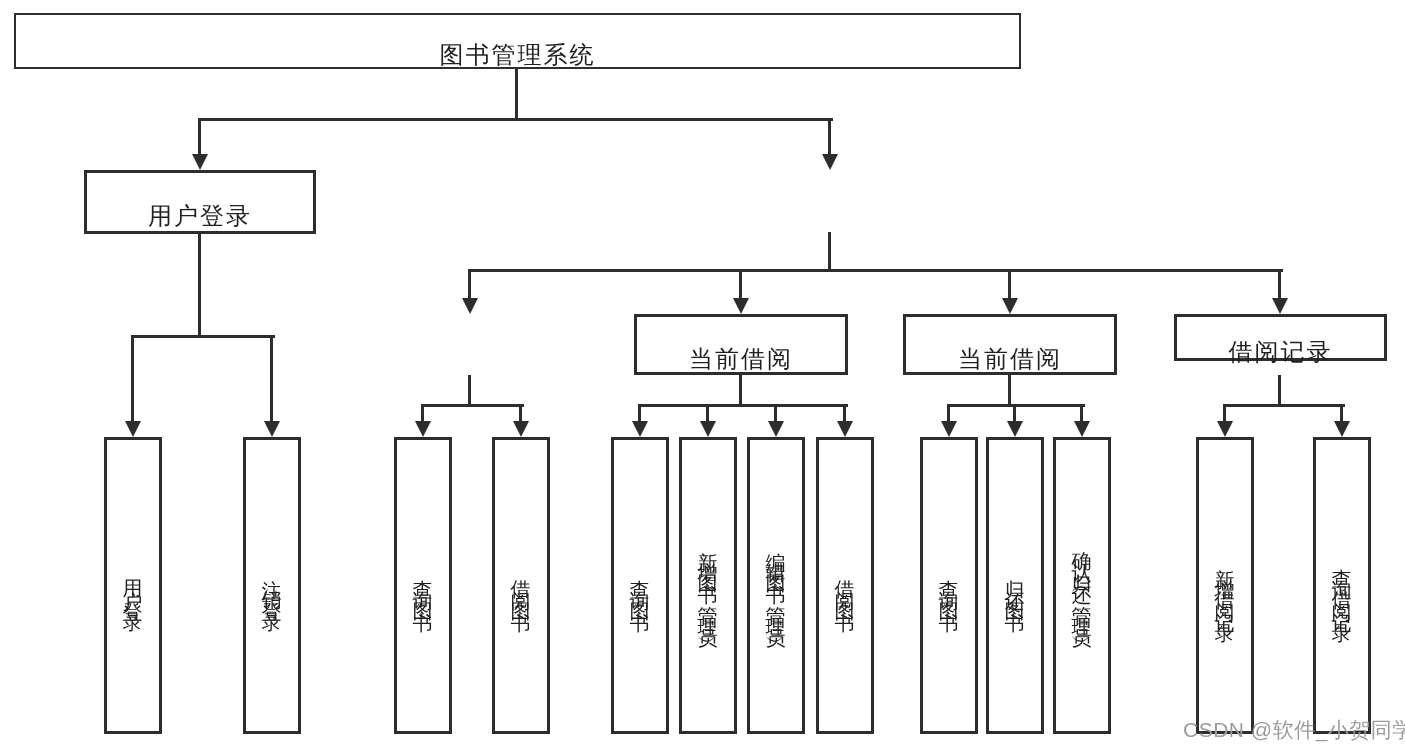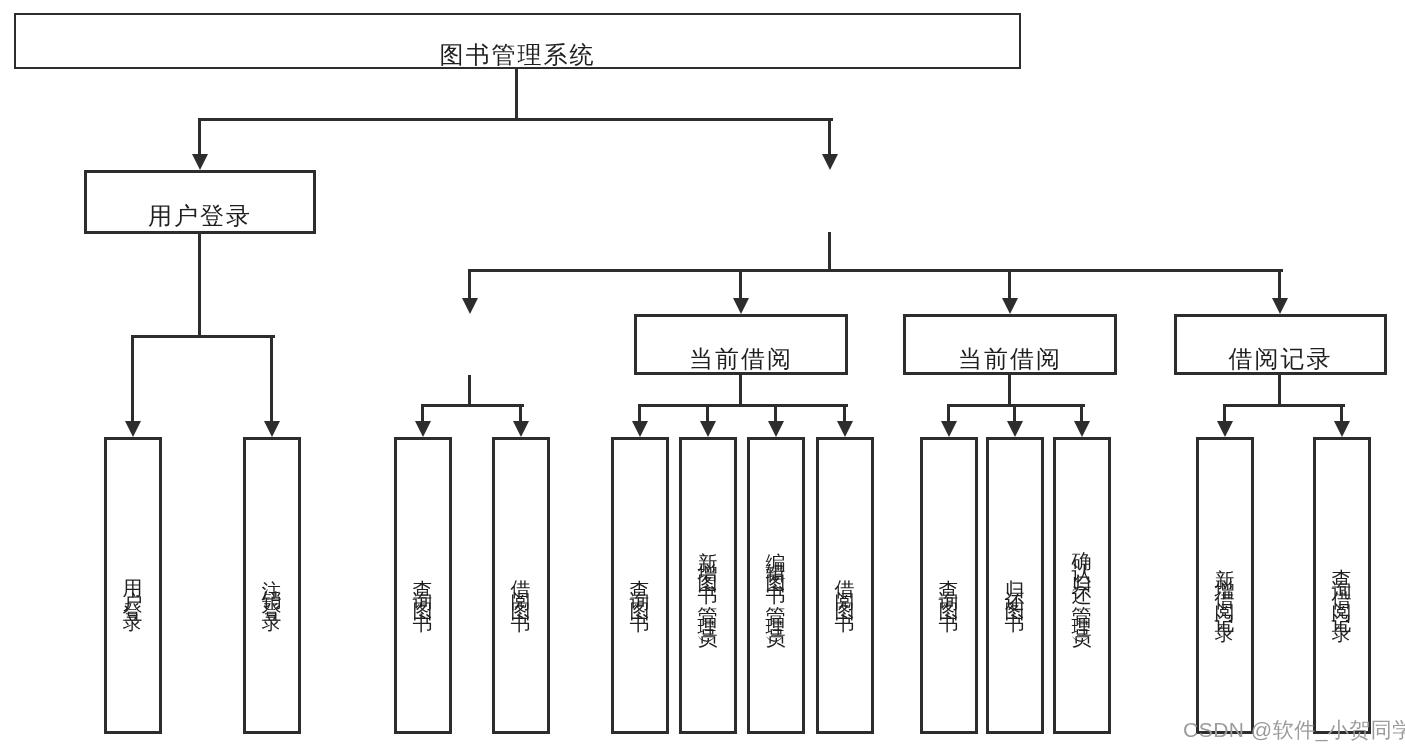--- a/index.html
+++ b/index.html
@@ -92,21 +92,21 @@
   <div class="ar" style="left:1002px;top:298px"></div>
   <div class="vl" style="left:1278px;top:269px;height:31px"></div>
   <div class="ar" style="left:1272px;top:298px"></div>
 
   <div class="box h" style="left:634px;top:314px;width:214px;height:61px">
     <span>当前借阅</span>
   </div>
   <div class="box h" style="left:903px;top:314px;width:214px;height:61px">
     <span>当前借阅</span>
   </div>
-  <div class="box h" style="left:1174px;top:314px;width:213px;height:61px">
+  <div class="box h" style="left:1174px;top:314px;width:213px;height:47px">
     <span>借阅记录</span>
   </div>
 
   <div class="vl" style="left:468px;top:375px;height:29px"></div>
   <div class="hl" style="left:421px;top:404px;width:103px"></div>
   <div class="vl" style="left:421px;top:404px;height:19px"></div>
   <div class="ar" style="left:415px;top:421px"></div>
   <div class="vl" style="left:519px;top:404px;height:19px"></div>
   <div class="ar" style="left:513px;top:421px"></div>
 

